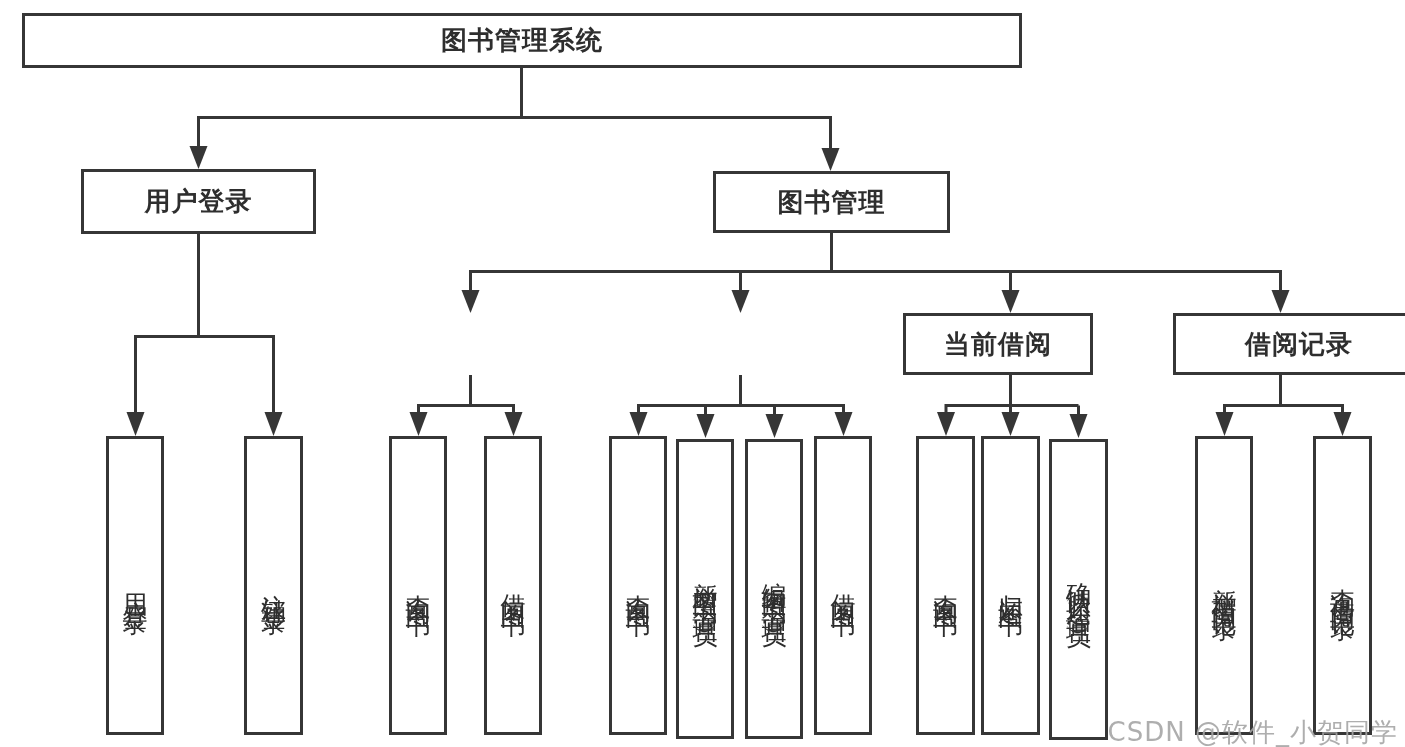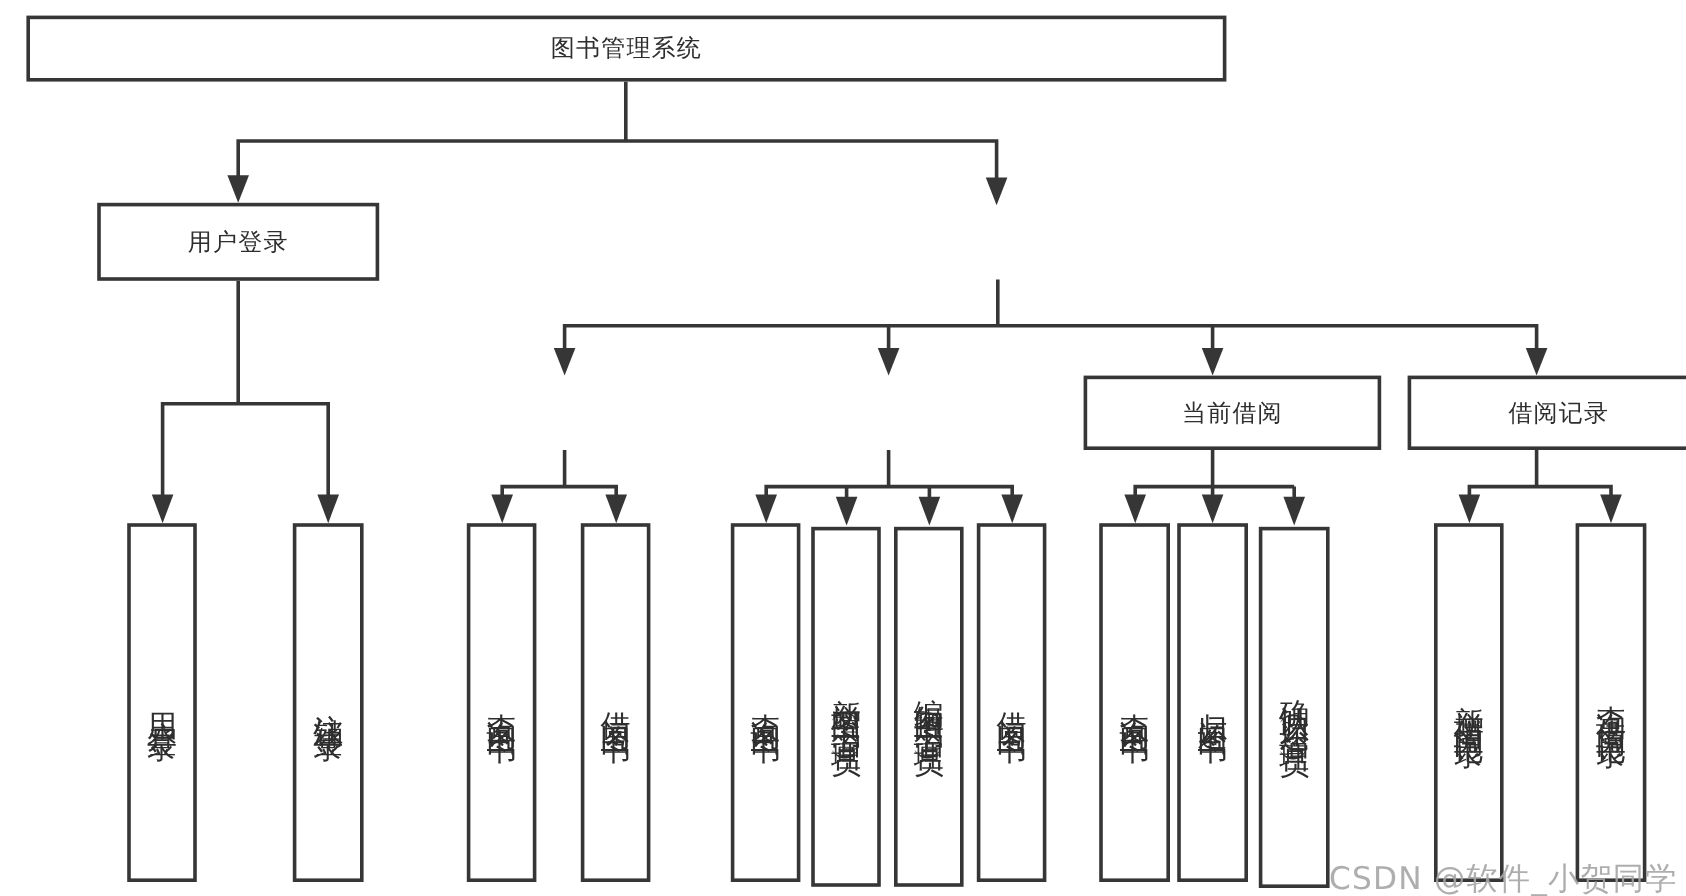--- a/index.html
+++ b/index.html
@@ -25,21 +25,21 @@
     box-sizing: border-box;
     border: 3px solid #363636;
     background: #ffffff;
     color: #2e2e2e;
     display: flex;
     align-items: center;
     justify-content: center;
     z-index: 2;
     text-align: center;
   }
-  .hbox { font-size: 20px; letter-spacing: 1px; white-space: nowrap; }
+  .hbox { font-size: 26px; letter-spacing: 1px; white-space: nowrap; font-weight: bold; }
   .vbox {
     writing-mode: vertical-rl;
     text-orientation: mixed;
     font-size: 25px;
     letter-spacing: 6px;
     line-height: 1;
   }
   .watermark {
     position: absolute;
     top: 715px;
@@ -102,22 +102,23 @@
     <g>
       <path d="M1280.5 375 V405.5 M1224.5 405.5 H1342.5 M1224.5 404 V414 M1342.5 404 V414"></path>
       <polygon points="1215.5,412 1233.5,412 1224.5,436"></polygon>
       <polygon points="1333.5,412 1351.5,412 1342.5,436"></polygon>
     </g>
   </svg>
 
   <div class="node hbox" style="left:22px; top:13px; width:1000px; height:55px;">图书管理系统</div>
 
   <div class="node hbox" style="left:81px; top:169px; width:235px; height:65px;">用户登录</div>
+  <div class="node hbox" style="left:713px; top:171px; width:237px; height:62px;">图书管理</div>
 
-  <div class="node hbox" style="left:903px; top:313px; width:248px; height:62px;">当前借阅</div>
+  <div class="node hbox" style="left:903px; top:313px; width:190px; height:62px;">当前借阅</div>
   <div class="node hbox" style="left:1173px; top:313px; width:252px; height:62px;">借阅记录</div>
 
   <div class="node vbox" style="left:106px; top:436px; width:58px; height:299px;">用户登录</div>
   <div class="node vbox" style="left:244px; top:436px; width:59px; height:299px;">注销登录</div>
 
   <div class="node vbox" style="left:389px; top:436px; width:58px; height:299px;">查询图书</div>
   <div class="node vbox" style="left:484px; top:436px; width:58px; height:299px;">借阅图书</div>
 
   <div class="node vbox" style="left:609px; top:436px; width:58px; height:299px;">查询图书</div>
   <div class="node vbox" style="left:676px; top:439px; width:58px; height:300px;">新增图书（管理员）</div>

